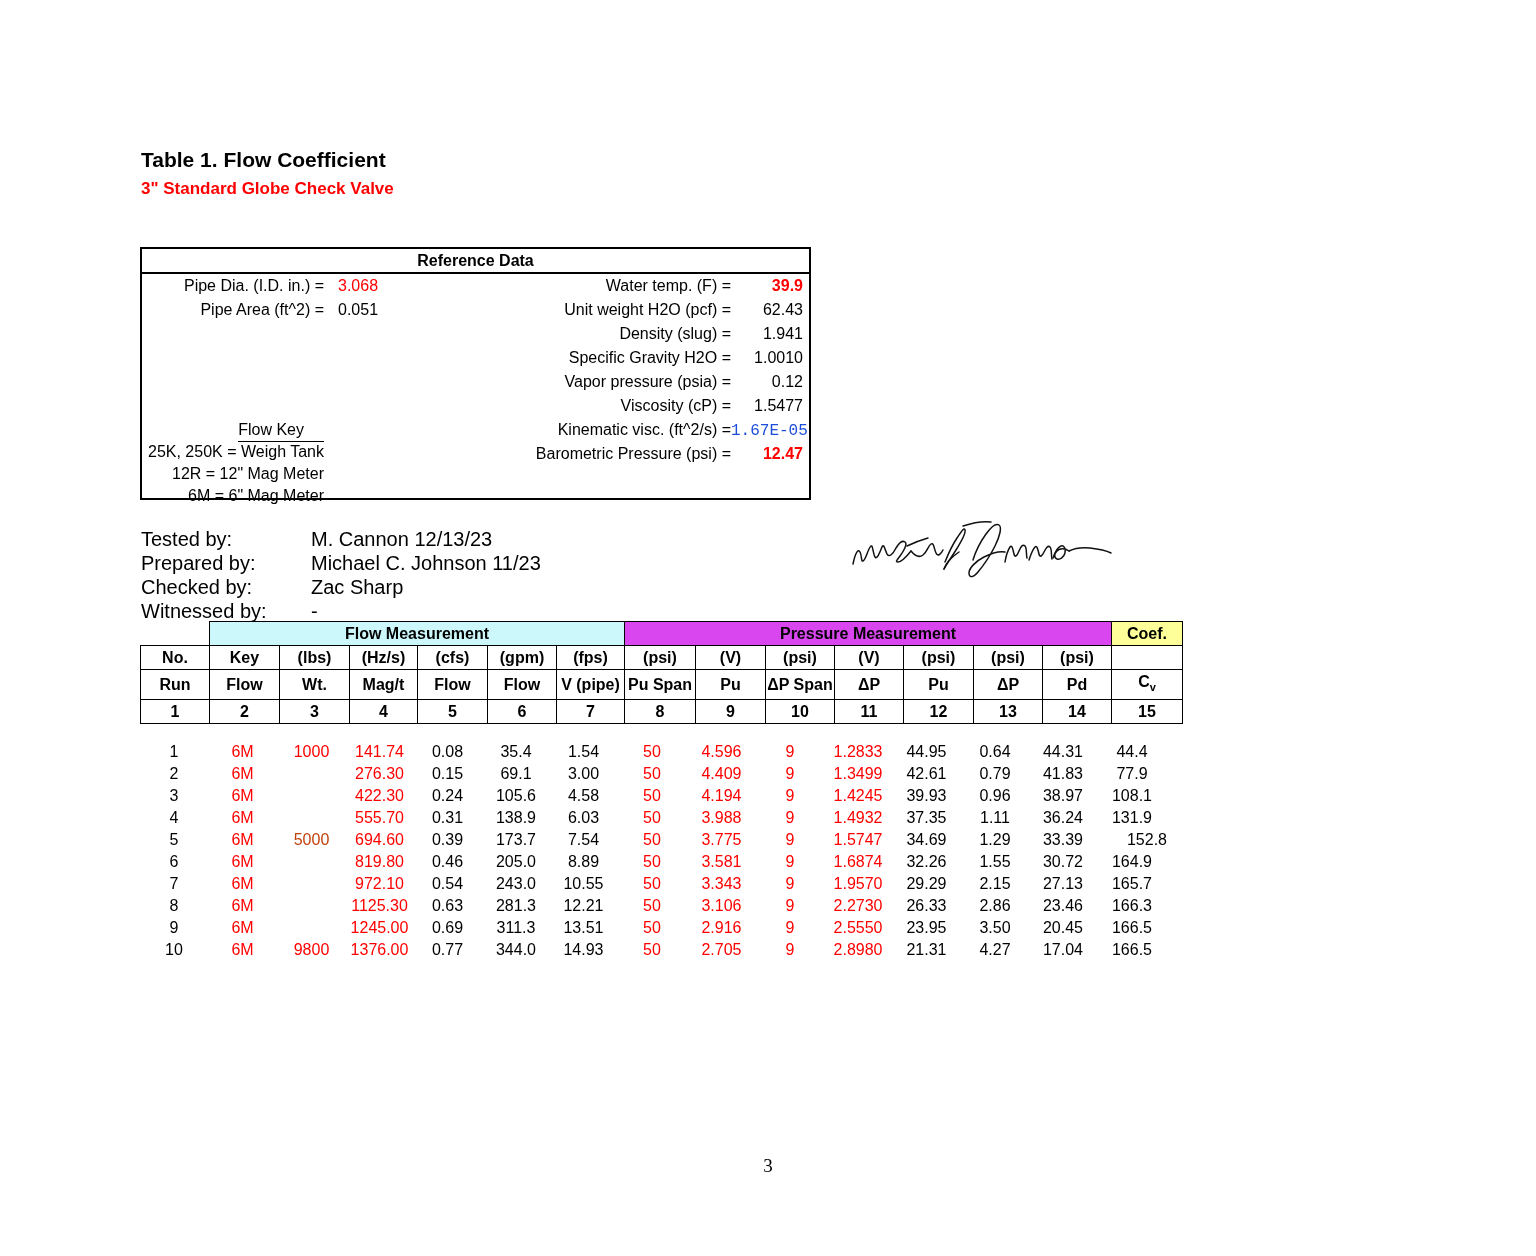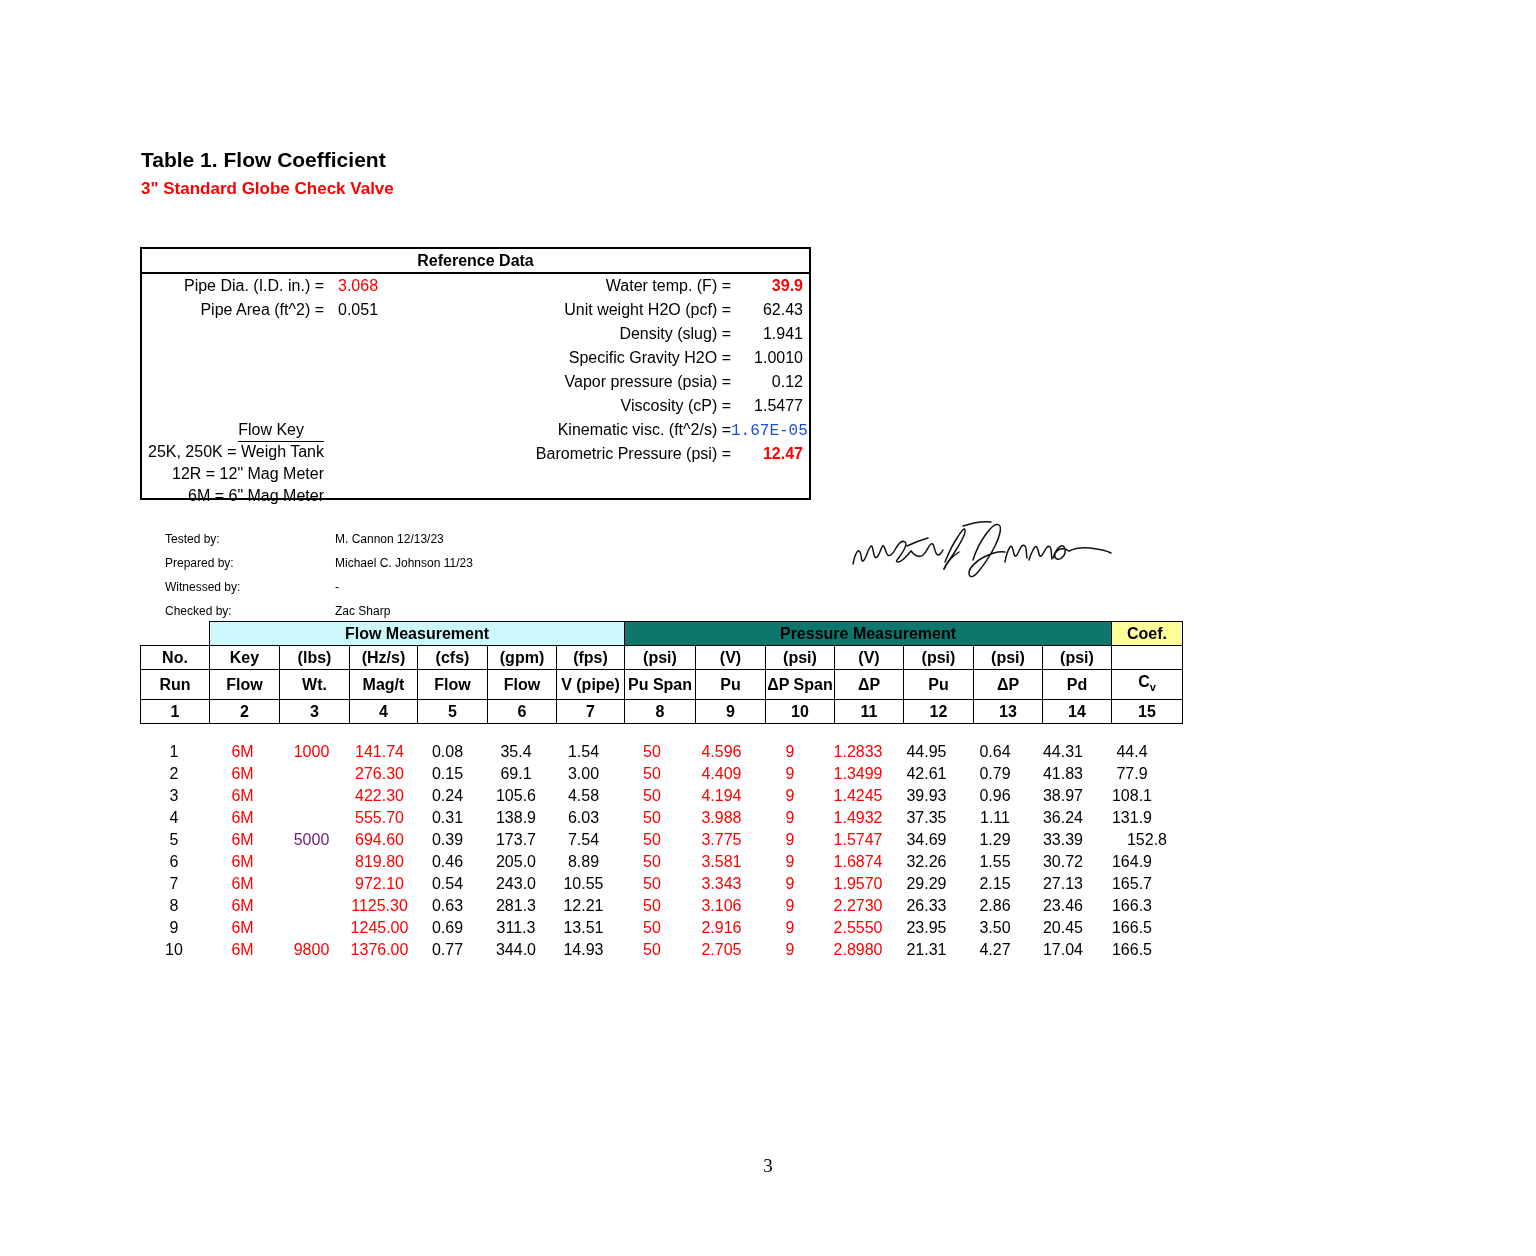--- a/index.html
+++ b/index.html
@@ -58,21 +58,21 @@
   }
   #flowkey .fkhead{
     display:inline-block;
     border-bottom:1.5px solid #000;
     padding-right:20px;
     line-height:22px;
   }
   #flowkey .fkrow{height:22px;line-height:22px;white-space:nowrap;text-align:right;}
 
   
-  #signoff{position:absolute;left:141px;top:527px;font-size:12px;margin-left:24px;}
+  #signoff{position:absolute;left:141px;top:527px;font-size:20px;}
   #signoff .srow{height:24px;line-height:24px;white-space:nowrap;}
   #signoff .slabel{display:inline-block;width:170px;}
   #signoff .sval{display:inline-block;}
 
   #signature{
     position:absolute;left:845px;top:516px;
     width:270px;height:64px;
   }
   #signature svg{display:block;}
 
@@ -144,22 +144,22 @@
           <div class="fkrow">25K, 250K  = Weigh Tank</div>
           <div class="fkrow">12R = 12" Mag Meter</div>
           <div class="fkrow">6M = 6" Mag Meter</div>
         </div>
     </div>
   </div>
 
   <div id="signoff">
       <div class="srow"><span class="slabel">Tested by:</span><span class="sval">M. Cannon 12/13/23</span></div>
       <div class="srow"><span class="slabel">Prepared by:</span><span class="sval">Michael C. Johnson 11/23</span></div>
+      <div class="srow"><span class="slabel">Checked by:</span><span class="sval">Zac Sharp</span></div>
       <div class="srow"><span class="slabel">Witnessed by:</span><span class="sval">-</span></div>
-      <div class="srow"><span class="slabel">Checked by:</span><span class="sval">Zac Sharp</span></div>
     </div>
 
   <div id="signature">
     <svg width="270" height="64" viewBox="0 0 270 64" aria-hidden="true">
       <g fill="none" stroke="#111" stroke-width="1.5" stroke-linecap="round" stroke-linejoin="round">
         <path d="M8,48 C10,38 13,32 15,36 C17,40 16,46 18,45 C21,44 23,32 26,30 C28,29 28,38 30,41 C32,44 35,36 37,31 C39,27 40,34 42,38 C44,42 48,38 51,32 C54,27 57,24 60,26 C63,28 58,36 55,40 C52,44 50,46 53,46 C57,46 62,40 66,35"></path>
         <path d="M62,30 C68,27 76,24 83,22"></path>
         <path d="M66,35 C70,40 74,42 78,39 C82,36 83,30 86,28 C89,26 89,33 91,37 C93,41 96,38 98,34"></path>
         <path d="M100,46 C104,36 108,28 112,22 C116,16 119,11 120,14 C121,17 116,26 111,34 C106,42 101,49 99,53"></path>
         <path d="M99,53 C101,47 108,40 114,36"></path>
@@ -171,21 +171,21 @@
         <path d="M118,10 C127,7 137,5 146,6"></path>
       </g>
     </svg>
   </div>
 
   <table id="datatable">
     <tbody>
       <tr id="grouprow">
           <td colspan="1" class="grouphead" style="background: rgb(255, 255, 255); border-top: none; border-left: none; border-right: 1.4px solid rgb(0, 0, 0);"></td>
           <td colspan="6" class="grouphead" style="background: rgb(204, 247, 251);">Flow Measurement</td>
-          <td colspan="7" class="grouphead" style="background: #0f766e;">Pressure Measurement</td>
+          <td colspan="7" class="grouphead" style="background: #d946ef;">Pressure Measurement</td>
           <td colspan="1" class="grouphead" style="background: rgb(255, 255, 153);">Coef.</td>
         </tr>
       <tr id="hdrrow2">
           <td style="width: 68px; border-top: none;">No.</td>
           <td style="width: 69px; border-top: none;">Key</td>
           <td style="width: 69px; border-top: none;">(lbs)</td>
           <td style="width: 67px; border-top: none;">(Hz/s)</td>
           <td style="width: 69px; border-top: none;">(cfs)</td>
           <td style="width: 68px; border-top: none;">(gpm)</td>
           <td style="width: 67px; border-top: none;">(fps)</td>
@@ -301,21 +301,21 @@
           <td style="width: 68px; color: rgb(255, 0, 0);">9</td>
           <td style="width: 68px; color: rgb(255, 0, 0);">1.4932</td>
           <td style="width: 69px;">37.35</td>
           <td style="width: 68px;">1.11</td>
           <td style="width: 68px;">36.24</td>
           <td style="width: 70px;">131.9</td>
         </tr>
         <tr>
           <td style="width: 68px;">5</td>
           <td style="width: 69px; color: rgb(255, 0, 0);">6M</td>
-          <td style="width: 69px; color: #701a75;">5000</td>
+          <td style="width: 69px; color: #c2410c;">5000</td>
           <td style="width: 67px; color: rgb(255, 0, 0);">694.60</td>
           <td style="width: 69px;">0.39</td>
           <td style="width: 68px;">173.7</td>
           <td style="width: 67px;">7.54</td>
           <td style="width: 70px; color: rgb(255, 0, 0);">50</td>
           <td style="width: 69px; color: rgb(255, 0, 0);">3.775</td>
           <td style="width: 68px; color: rgb(255, 0, 0);">9</td>
           <td style="width: 68px; color: rgb(255, 0, 0);">1.5747</td>
           <td style="width: 69px;">34.69</td>
           <td style="width: 68px;">1.29</td>

